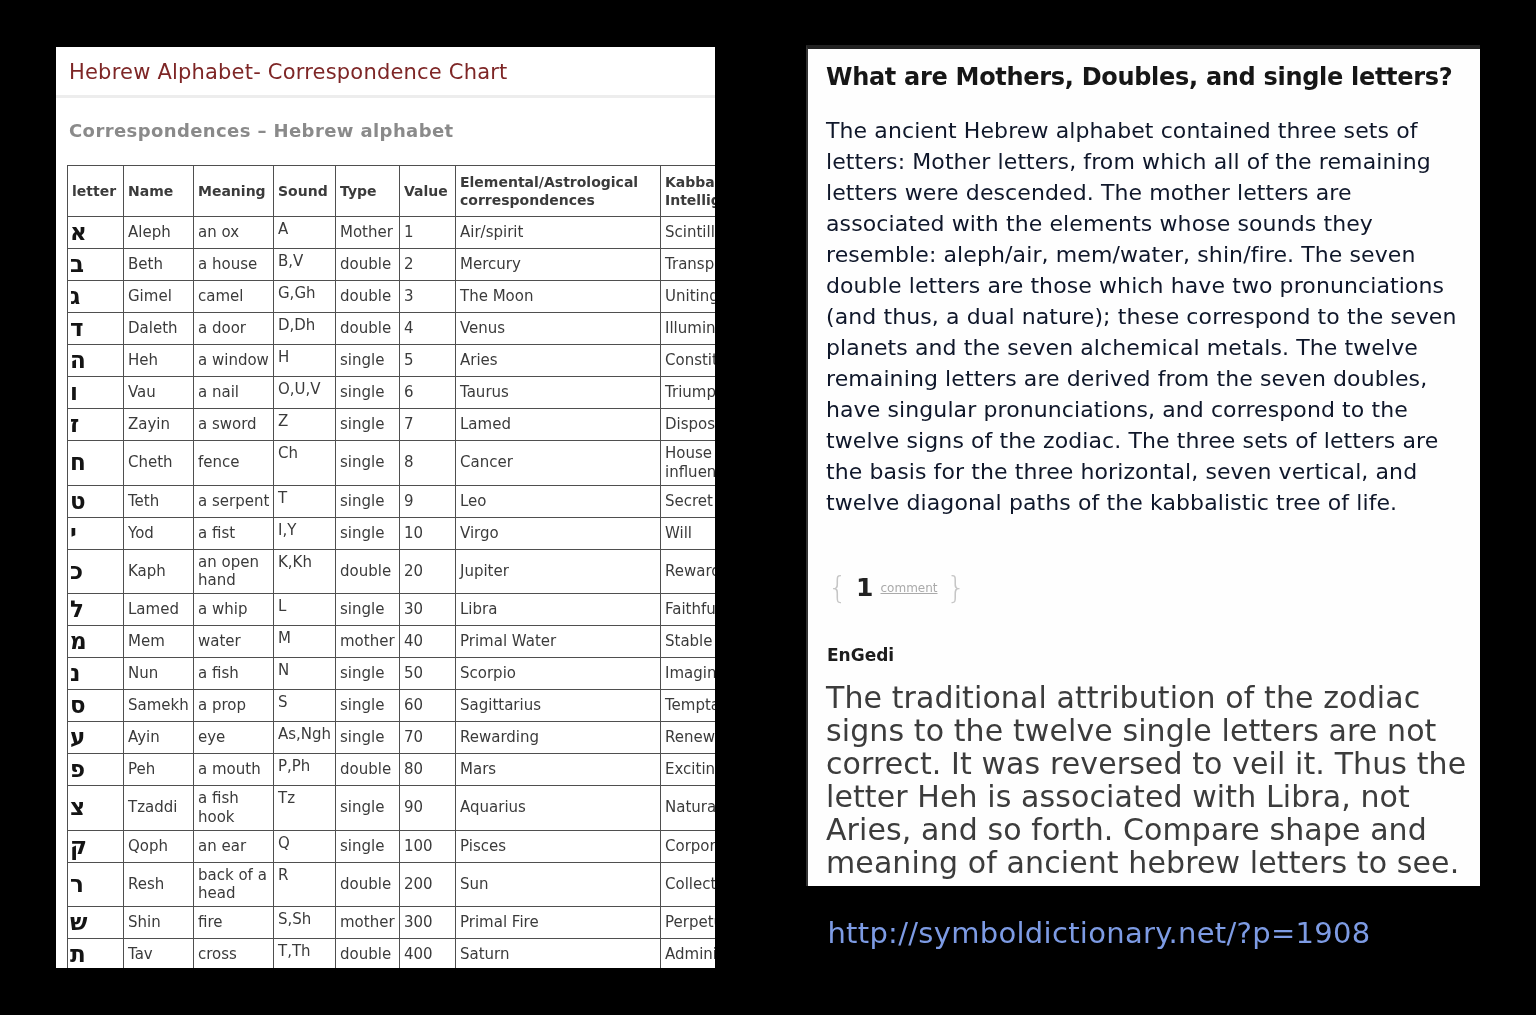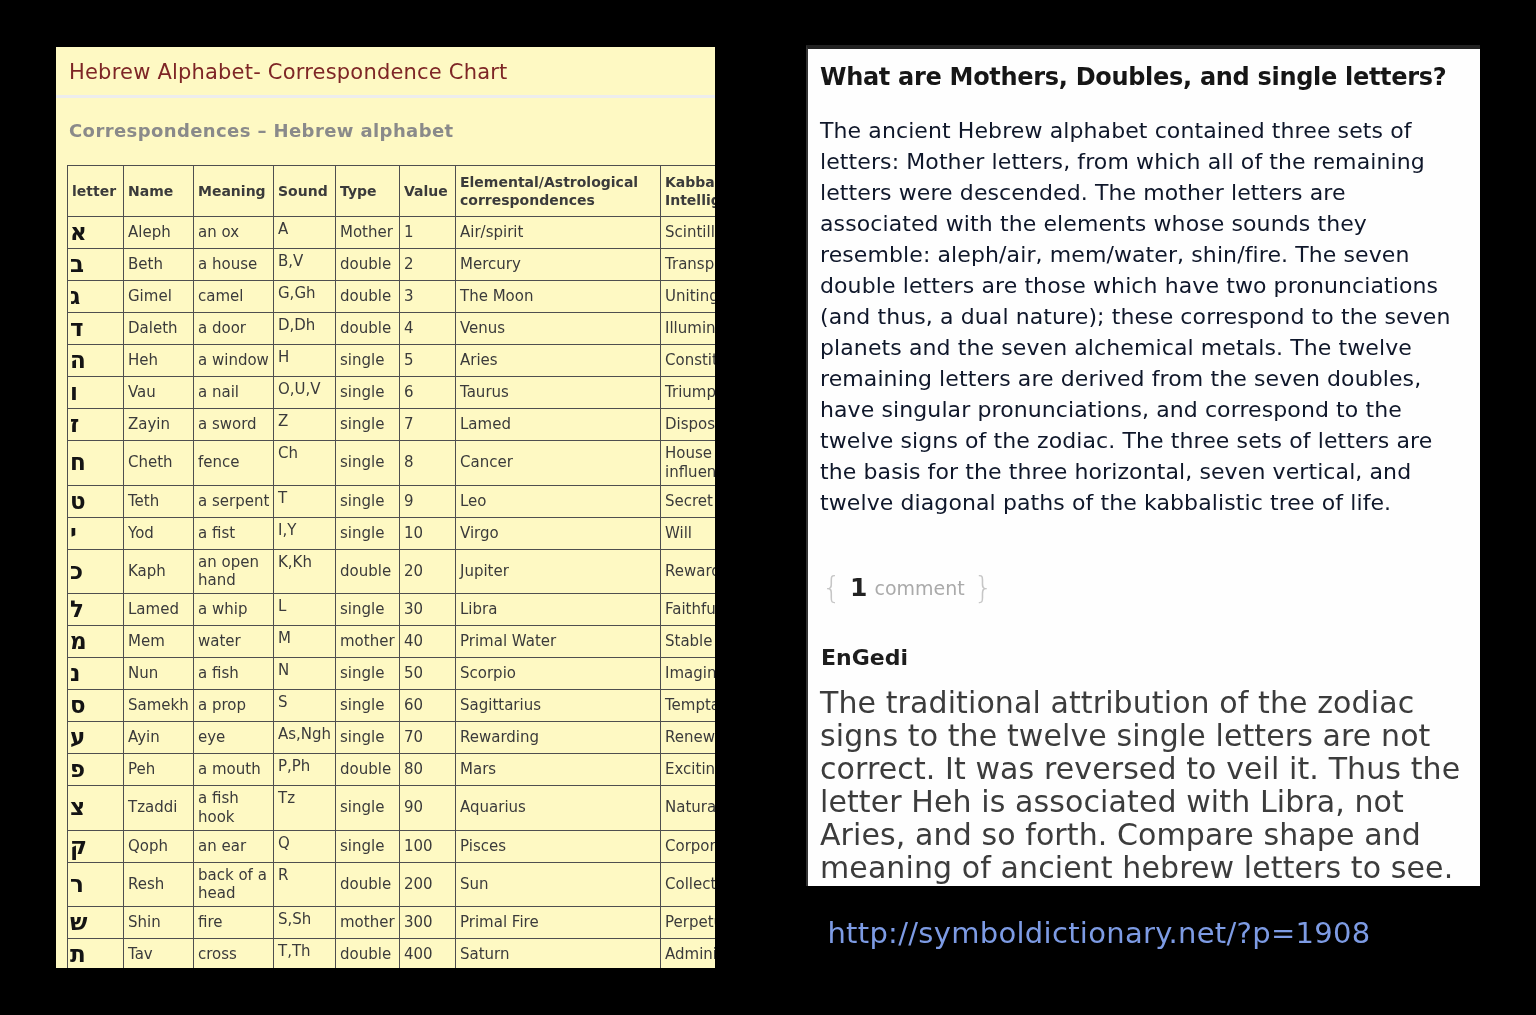--- a/index.html
+++ b/index.html
@@ -8,21 +8,21 @@
     background: #000000;
     position: relative;
     font-family: "DejaVu Sans", sans-serif;
     overflow: hidden;
   }
 
   
   .left-panel {
     position: absolute; left: 56px; top: 47px;
     width: 659px; height: 921px;
-    background: #fef9c3;
+    background: #ffffff;
     overflow: hidden;
   }
   .lp-title {
     margin: 13px 0 0 13px;
     color: #7e2626;
     font-size: 21px;
     font-weight: 400;
     letter-spacing: 0.2px;
   }
   .lp-divider {
@@ -80,20 +80,21 @@
 
   
   .right-panel {
     position: absolute; left: 806px; top: 45px;
     width: 674px; height: 841px;
     background: #fefefe;
     border-top: 4px solid #222222;
     border-left: 2px solid #333333;
     box-sizing: border-box;
     overflow: hidden;
+    padding-left: 6px;
   }
   .rp-inner { padding: 8px 13px 0 12px; }
   .article-heading {
     margin: 6px 0 0 0;
     color: #161616;
     font-size: 24px;
     font-weight: bold;
     letter-spacing: -0.3px;
   }
   .article-body {
@@ -113,30 +114,31 @@
     font-weight: 300;
   }
   .comments-badge .count {
     color: #222222;
     font-size: 25px;
     font-weight: bold;
     margin: 0 7px 0 9px;
   }
   .comments-badge .count-label {
     color: #aaaaaa;
-    font-size: 19px;
+    font-size: 12px;
     margin-right: 9px;
+    text-decoration: underline;
   }
   .comment-meta {
     margin: 40px 0 0 1px;
     display: flex; align-items: baseline;
   }
   .comment-author {
     color: #1d1d1d;
-    font-size: 22px;
+    font-size: 17px;
     font-weight: bold;
   }
   .comment-timestamp {
     color: #9b9b9b;
     font-size: 24px;
     margin-left: 13px;
   }
   .comment-text {
     margin: 16px 0 0 0;
     color: #3c3c3c;

